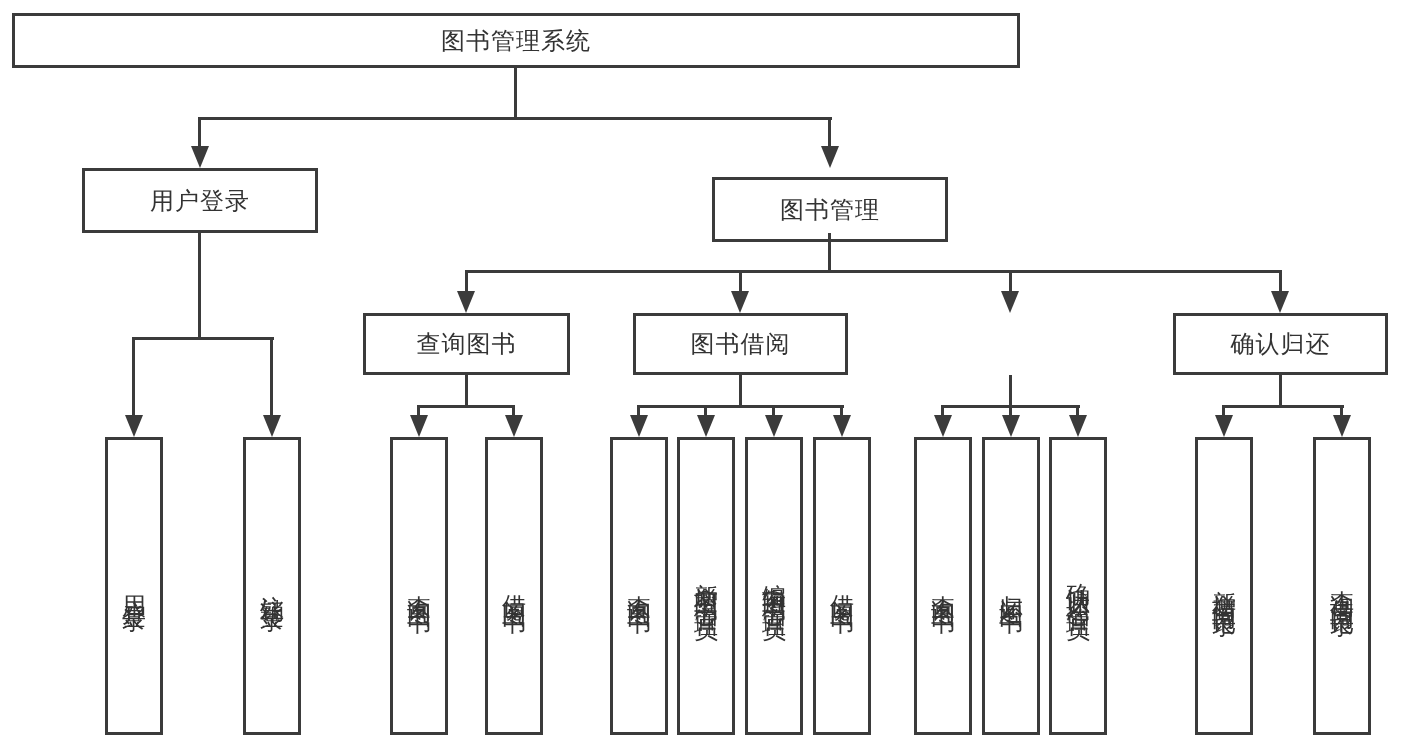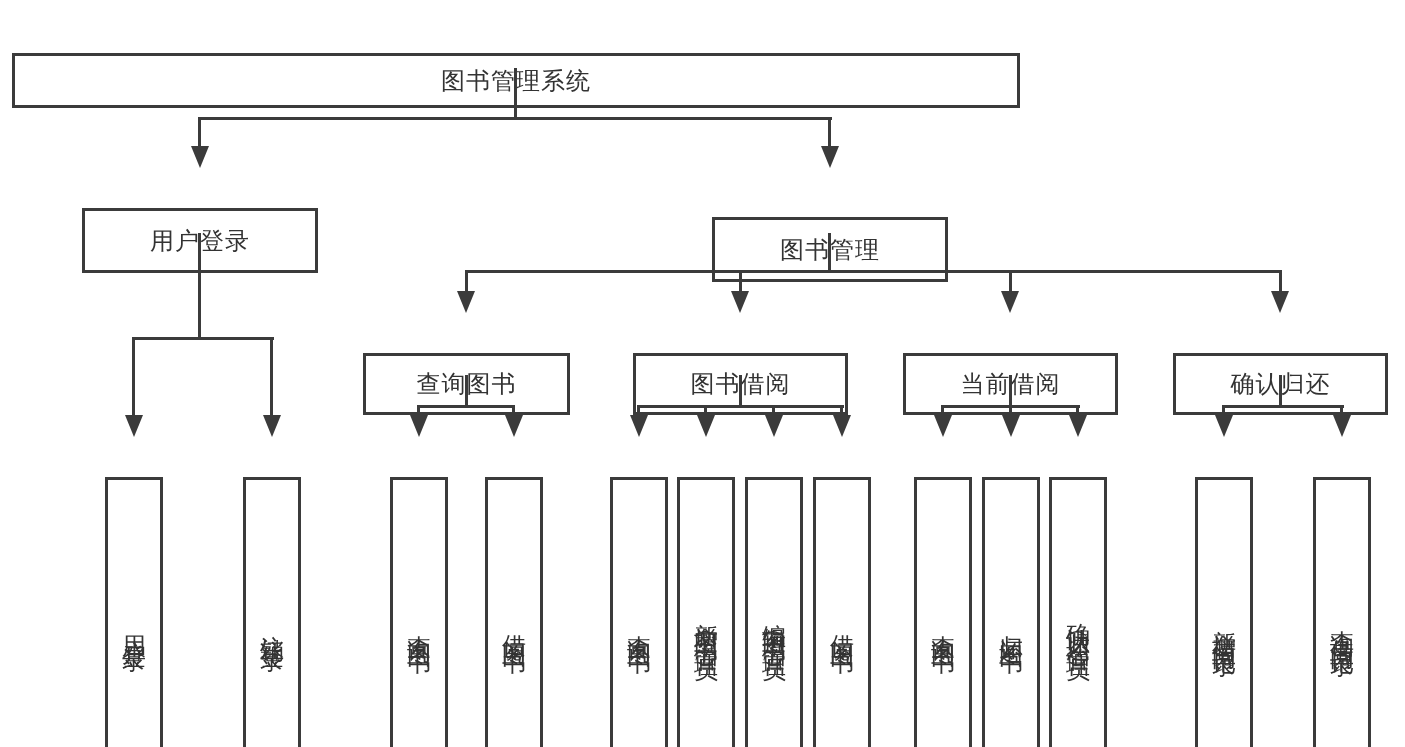--- a/index.html
+++ b/index.html
@@ -23,21 +23,20 @@
   .box {
     position: absolute;
     border: 3px solid var(--line);
     background: var(--background);
     color: var(--text);
     display: flex;
     align-items: center;
     justify-content: center;
     font-size: 24px;
     letter-spacing: 1px;
-    margin-top: 40px;
   }
   .vbox {
     writing-mode: vertical-rl;
     text-orientation: mixed;
     letter-spacing: 5px;
     font-size: 24px;
     line-height: 1;
   }
   .hl { position: absolute; height: 3px; background: var(--line); }
   .vl { position: absolute; width: 3px; background: var(--line); }
@@ -88,21 +87,20 @@
   <div class="arr" style="left:457px;top:291px"></div>
   <div class="vl" style="left:739px;top:270px;height:21px"></div>
   <div class="arr" style="left:731px;top:291px"></div>
   <div class="vl" style="left:1009px;top:270px;height:21px"></div>
   <div class="arr" style="left:1001px;top:291px"></div>
   <div class="vl" style="left:1279px;top:270px;height:21px"></div>
   <div class="arr" style="left:1271px;top:291px"></div>
 
   <div class="box" style="left:363px;top:313px;width:207px;height:62px">查询图书</div>
   <div class="box" style="left:633px;top:313px;width:215px;height:62px">图书借阅</div>
-  <div class="box" style="left:903px;top:313px;width:215px;height:62px">当前借阅</div>
   <div class="box" style="left:1173px;top:313px;width:215px;height:62px">确认归还</div>
 
   <div class="vl" style="left:465px;top:375px;height:33px"></div>
   <div class="hl" style="left:417px;top:405px;width:98px"></div>
   <div class="vl" style="left:417px;top:405px;height:10px"></div>
   <div class="arr" style="left:410px;top:415px"></div>
   <div class="vl" style="left:512px;top:405px;height:10px"></div>
   <div class="arr" style="left:505px;top:415px"></div>
 
   <div class="vl" style="left:739px;top:375px;height:33px"></div>

